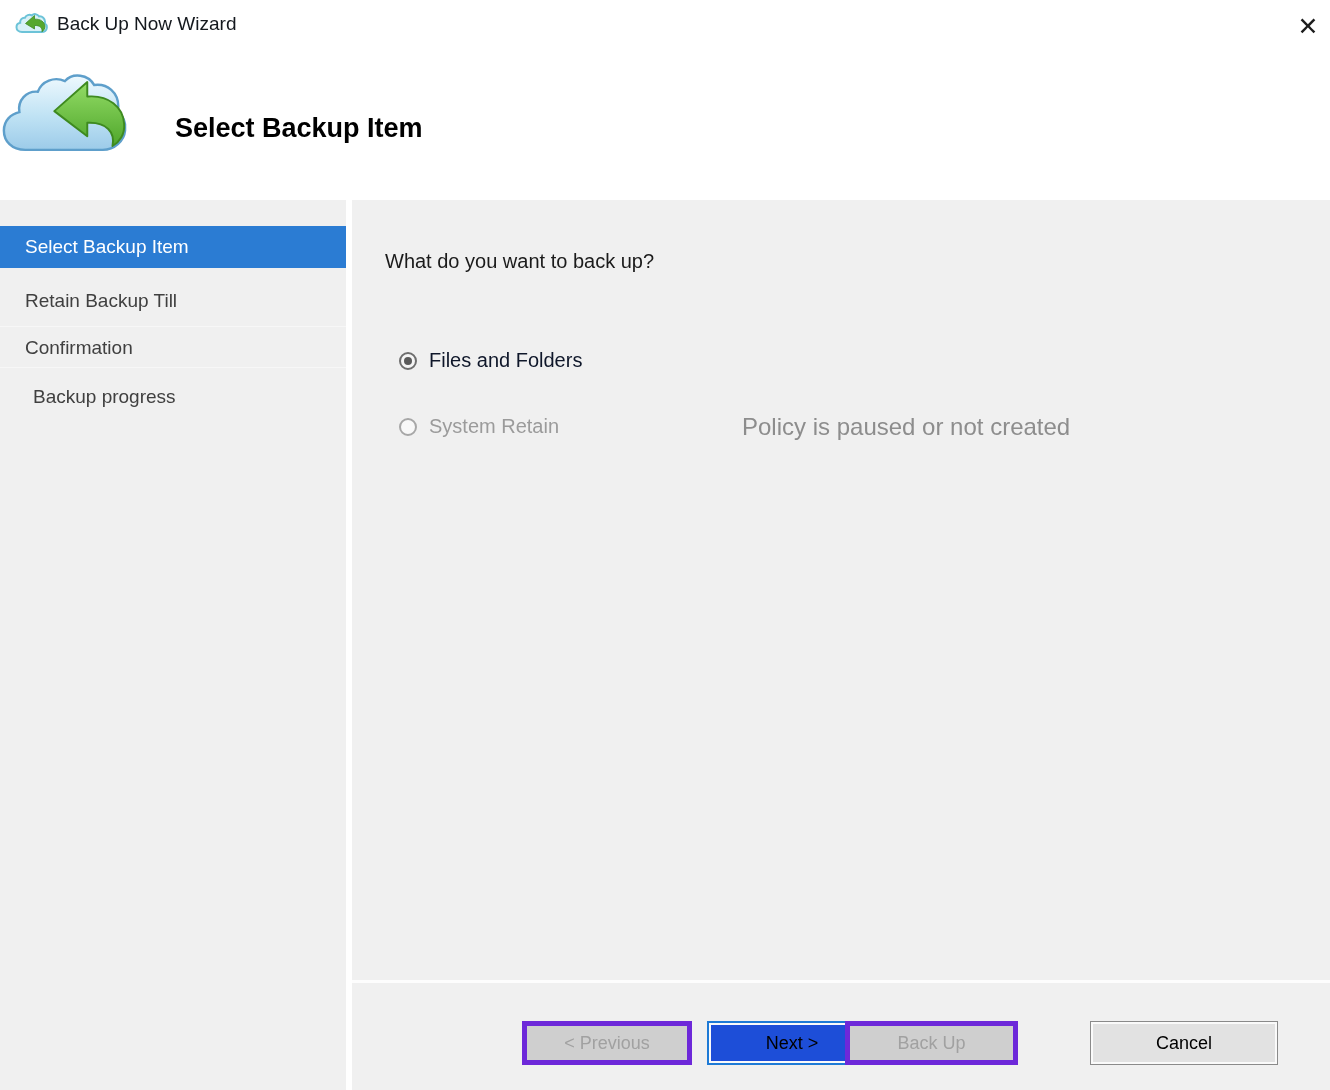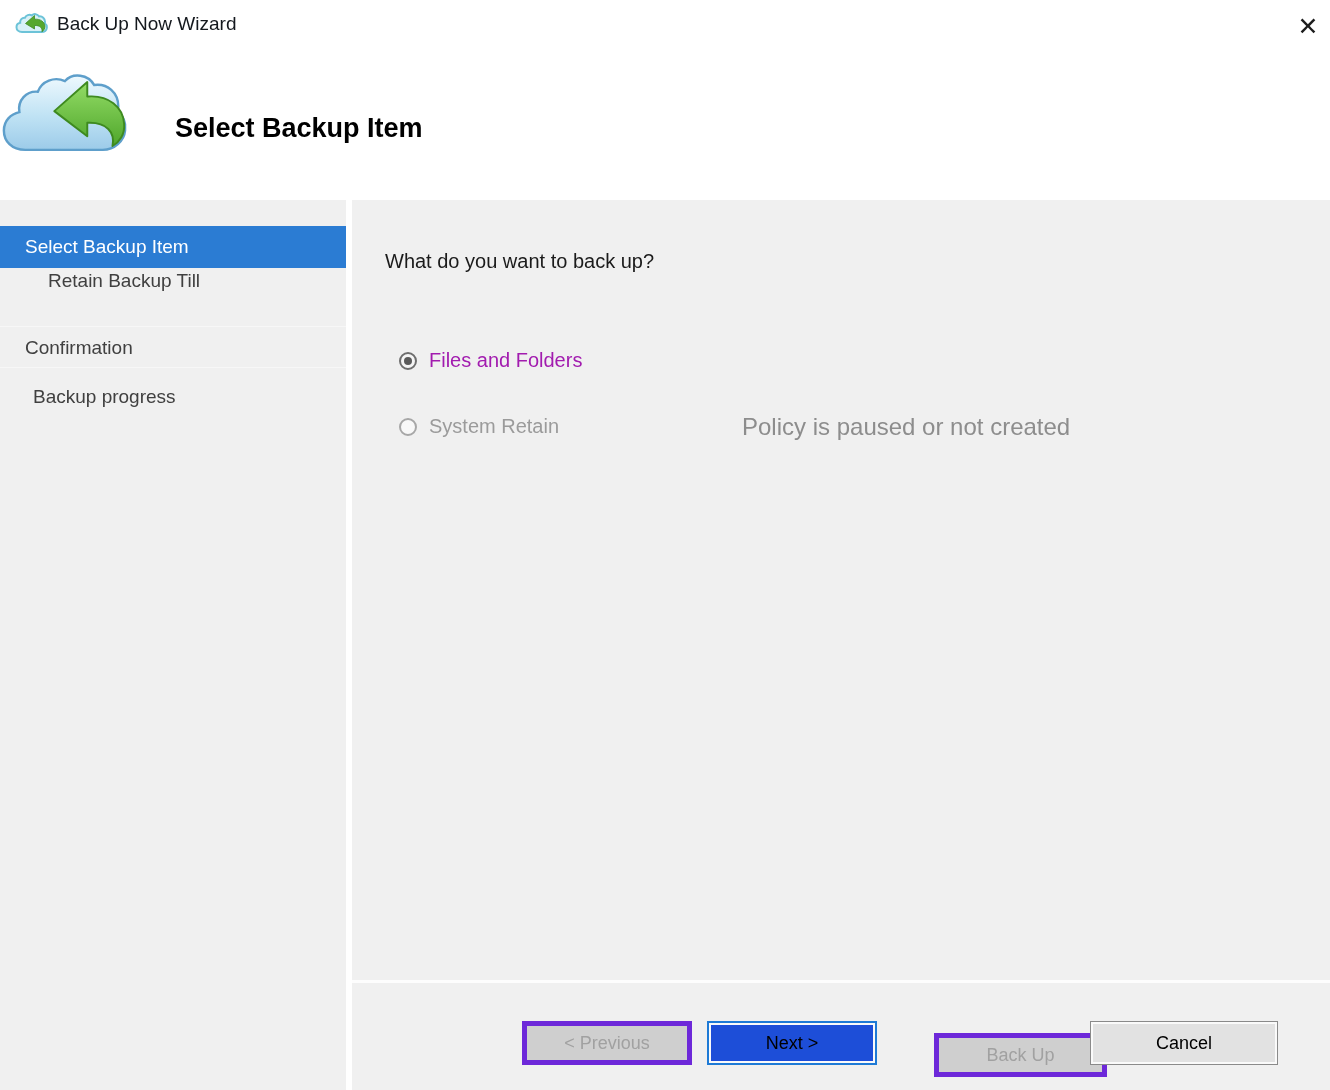--- a/index.html
+++ b/index.html
@@ -21,51 +21,51 @@
   
   .sidebar   { left:0; top:200px; width:346px; height:890px; background:#f0f0f0; }
   .v-divider { left:346px; top:200px; width:6px; height:890px; background:#ffffff; }
   .content   { left:352px; top:200px; width:978px; height:890px; background:#f0f0f0; }
 
   
   .side-item { position:absolute; left:0; width:346px; height:42px; line-height:42px;
                padding-left:25px; font-size:19px; color:#404040; }
   .side-item.active { background:#2b7cd3; color:#ffffff; }
   .side-item:nth-of-type(1) { top:26px; }
-  .side-item:nth-of-type(2) { top:60px;margin-left:23px; }
+  .side-item:nth-of-type(2) { top:80px; }
   .side-item:nth-of-type(3) { top:126px; border-top:1px solid #f7f7f7; border-bottom:1px solid #f7f7f7; }
   .side-item:nth-of-type(4) { top:176px;margin-left:8px; }
 
   
   .question { position:absolute; left:33px; top:50px; font-size:20px; color:#1b1b1b; }
   .option-row { position:absolute; left:47px; display:flex; align-items:center; }
   .option-row.row1 { top:149px; }
   .option-row.row2 { top:215px; }
   .radio { width:18px; height:18px; border-radius:50%; border:2px solid #6e6e6e;
            background:#f5f5f5; display:flex; align-items:center; justify-content:center;
            flex:0 0 18px; }
   .radio .dot { width:8px; height:8px; border-radius:50%; background:#5a5a5a; }
   .radio.disabled { border-color:#a7a7a7; background:#f8f8f8; }
-  .option-label { margin-left:12px; font-size:20px; color:#a21caf; }
+  .option-label { margin-left:12px; font-size:20px; color:#0f172a; }
   .option-label.disabled { color:#9b9b9b; }
   .option-note { position:absolute; left:343px; font-size:24px; color:#8d8d8d; white-space:nowrap; }
 
   
   .footer-line { left:352px; top:980px; width:978px; height:3px; background:#fdfdfd; }
   .btn { position:absolute; top:1021px; height:44px; font-size:18px;
          display:flex; align-items:center; justify-content:center;
          font-family:"Liberation Sans", sans-serif; }
   .btn-disabled { background:#cfcfcf; color:#a1a1a1; border:5px solid #6d28d9; }
   .btn-default  { background:#1d4ed8; color:#000; border:2px solid #1e7ad6;
                   box-shadow: inset 0 0 0 2px #fafafa; cursor:pointer; }
   .btn-normal   { background:#e2e2e2; color:#000; border:1px solid #8a8a8a;
                   box-shadow: inset 0 0 0 2px #fafafa; cursor:pointer; }
   .btn-previous { left:522px;  width:170px; }
   .btn-next     { left:707px;  width:170px; }
-  .btn-backup   { left:934px;  width:173px;margin-top:12px; }
+  .btn-backup   { left:845px;  width:173px; }
   .btn-cancel   { left:1090px; width:188px; }
 </style>
 </head>
 <body>
 
 <div class="abs titlebar-icon">
   <svg viewBox="0 0 34 27" width="34" height="27">
     <path fill="#d9f1f7" stroke="#6cc3d8" stroke-width="2" d="M8 22 C4.5 22 2.5 19.8 2.5 17.2 C2.5 14.9 4 13.2 6.2 12.8 C5.8 9.9 8 7.5 10.9 7.8 C12 5.2 15.2 4.1 17.8 5.4 C19.8 3.3 23.6 3.8 25 6.4 C28.4 6 31 8.5 31 11.8 C31 12.3 30.9 12.8 30.8 13.2 C32.2 14.2 33 15.9 32.8 17.8 C32.5 20.4 30.2 22 27.4 22 Z"></path>
     <path fill="#56a82e" stroke="#3e8a1f" stroke-width="0.8" d="M11.5 13.5 L20.5 5.5 L20.5 9.2 C26.5 8.7 30.6 12 30.9 16.2 C31.1 18.7 29.6 20.7 27.9 21.7 C28.7 18.2 26.1 15.2 20.5 15.5 L20.5 19 Z"></path>
   </svg>

